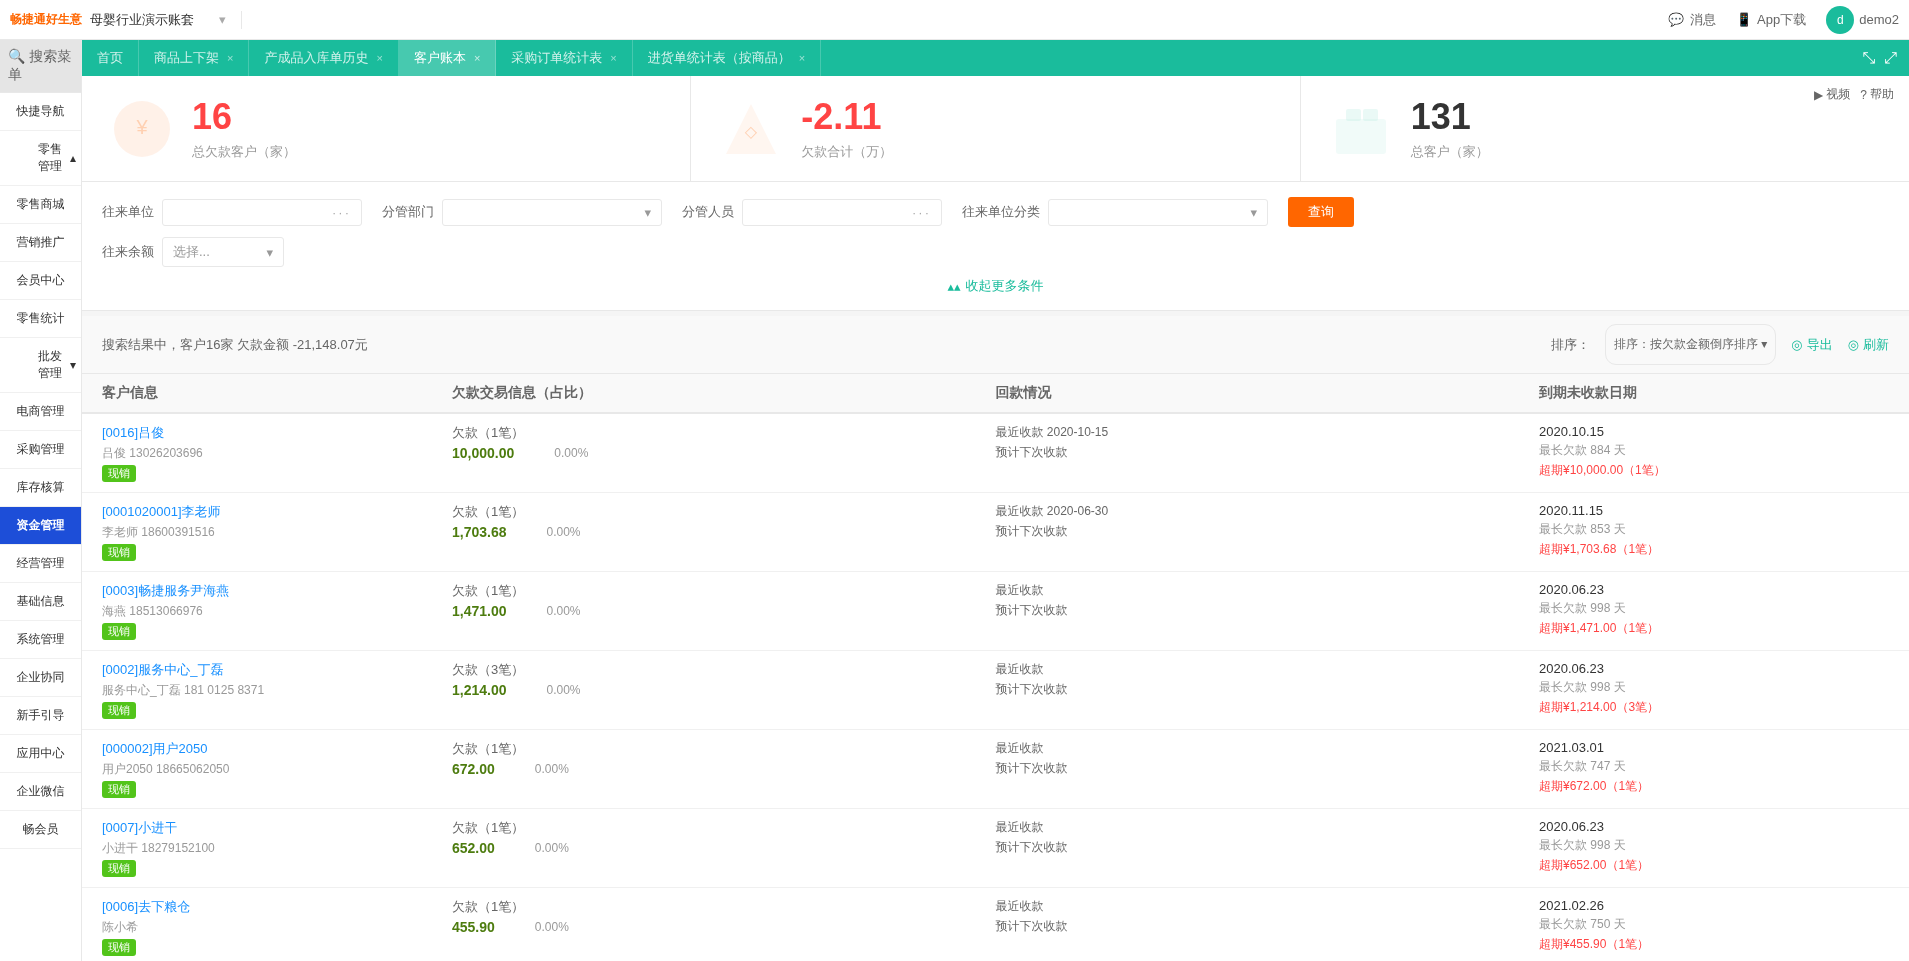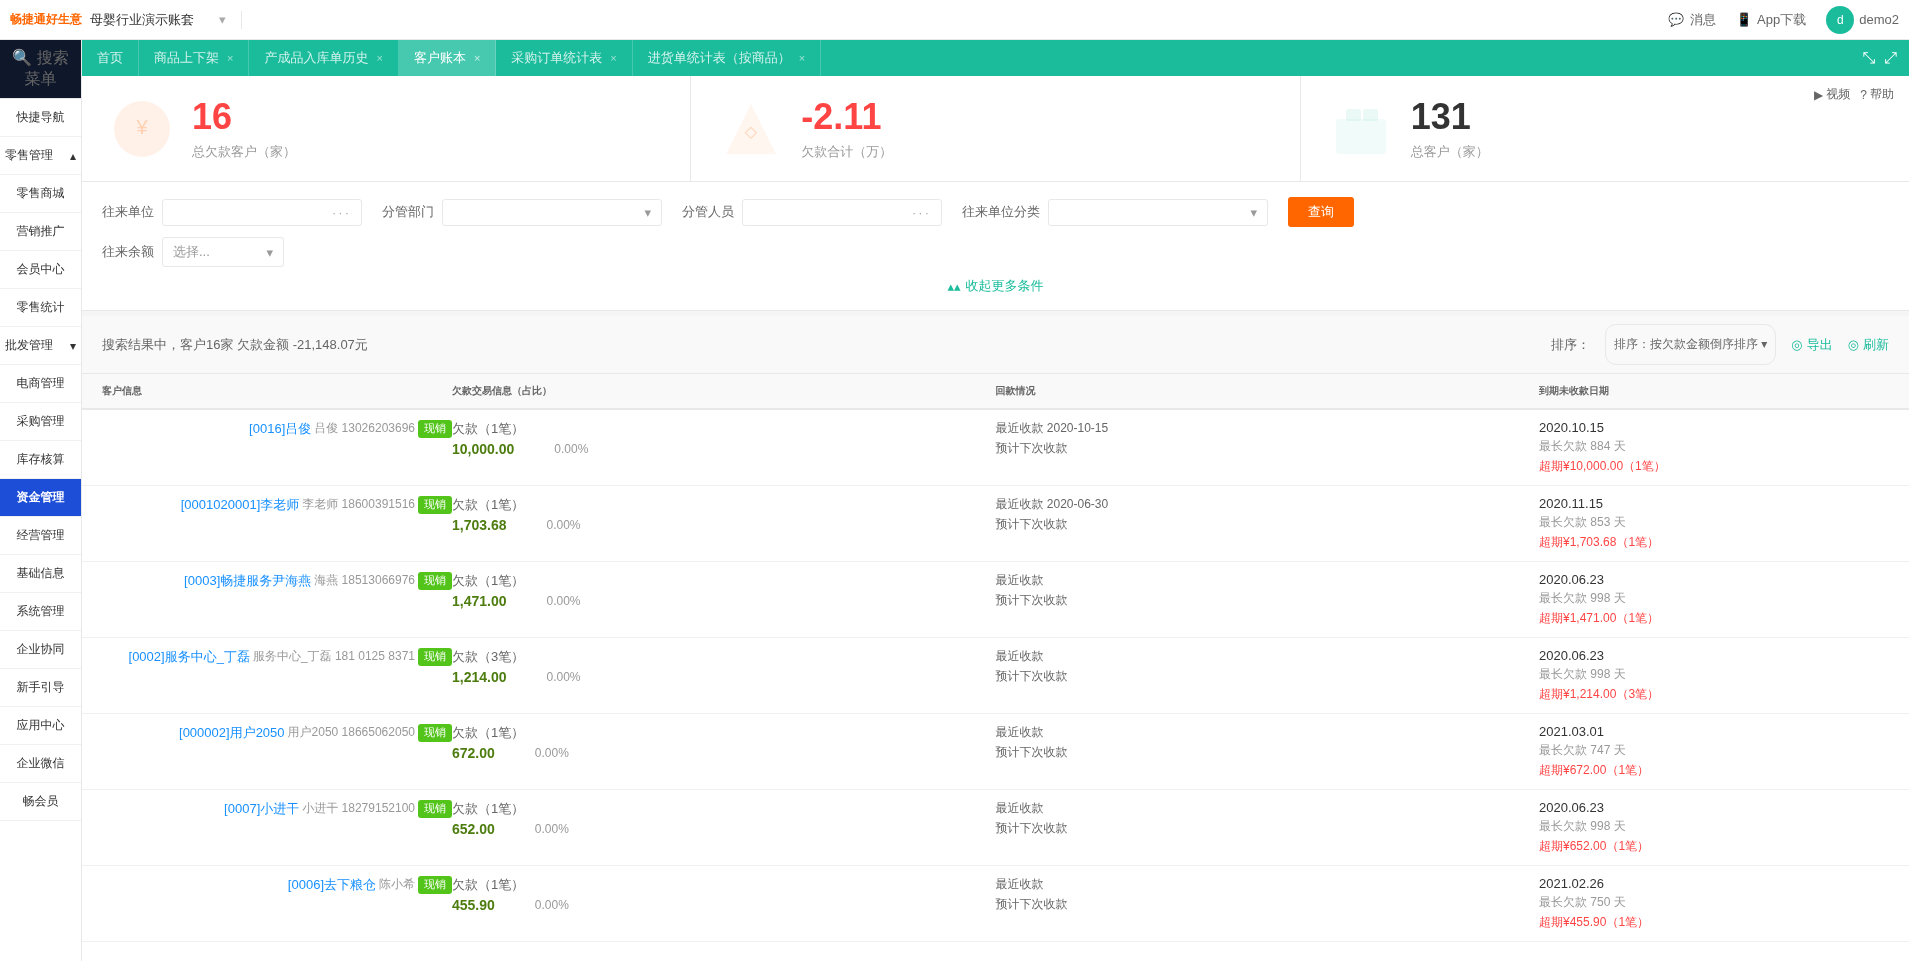--- a/index.html
+++ b/index.html
@@ -12,24 +12,24 @@
     .logo-text { color: #ff6600; font-size: 12px; font-weight: bold; }
     .store-selector { display: flex; align-items: center; font-size: 13px; color: #333; border-right: 1px solid #e8e8e8; padding-right: 15px; margin-right: 10px; gap: 20px; }
     .top-right { margin-left: auto; display: flex; align-items: center; gap: 20px; }
     .top-right-item { display: flex; align-items: center; gap: 5px; color: #666; font-size: 13px; cursor: pointer; }
 
     
     .main-layout { display: flex; flex: 1; overflow: hidden; }
 
     
     .sidebar { width: 82px; background: #fff; border-right: 1px solid #e8e8e8; display: flex; flex-direction: column; overflow-y: auto; }
-    .sidebar-search { padding: 8px; background: #0f172a; border-bottom: 1px solid #e8e8e8; text-align: center; font-size: 16px; color: #666; cursor: pointer; }
+    .sidebar-search { padding: 8px; background: #e5e5e5; border-bottom: 1px solid #e8e8e8; text-align: left; font-size: 14px; color: #666; cursor: pointer; }
     .sidebar-item { padding: 10px 5px; text-align: center; font-size: 12px; color: #333; cursor: pointer; border-bottom: 1px solid #f0f0f0; }
     .sidebar-item.active { background: #1d4ed8; color: #fff; font-weight: bold; }
-    .sidebar-item.has-arrow { display: flex; align-items: center; justify-content: space-between; gap: 3px; }
+    .sidebar-item.has-arrow { display: flex; align-items: center; justify-content: space-between; gap: 3px; padding-left: 33px; }
 
     
     .content-area { flex: 1; display: flex; flex-direction: column; overflow: hidden; }
 
     
     .tabs-bar { background: #1abc9c; display: flex; align-items: center; height: 36px; }
     .tab-item { display: flex; align-items: center; padding: 0 15px; height: 36px; color: rgba(255,255,255,0.8); font-size: 13px; cursor: pointer; border-right: 1px solid rgba(255,255,255,0.2); white-space: nowrap; }
     .tab-item.active { background: rgba(255,255,255,0.2); color: #fff; }
     .tab-item .close-btn { margin-left: 8px; font-size: 11px; opacity: 0.7; }
     .tabs-right { margin-left: auto; display: flex; align-items: center; padding-right: 10px; gap: 5px; }
@@ -61,23 +61,23 @@
     .search-btn { background: #ff6600; color: #fff; border: none; border-radius: 3px; padding: 6px 20px; font-size: 13px; cursor: pointer; }
     .collapse-btn { display: flex; align-items: center; justify-content: center; gap: 5px; color: #1abc9c; font-size: 13px; cursor: pointer; margin-top: 5px; }
 
     
     .result-bar { display: flex; align-items: center; justify-content: space-between; padding: 8px 20px; background: #f9f9f9; border-bottom: 1px solid #e8e8e8; font-size: 13px; color: #666; }
     .result-right { display: flex; align-items: center; gap: 15px; }
     .result-right-btn { display: flex; align-items: center; gap: 4px; color: #1abc9c; cursor: pointer; font-size: 13px; }
 
     
     .table-container { background: #fff; margin: 0; }
-    .table-header { display: grid; grid-template-columns: 350px 1fr 1fr 350px; background: #f9f9f9; border-bottom: 2px solid #e8e8e8; padding: 10px 20px; font-weight: bold; color: #666; font-size: 10px; font-family: Liberation Mono, monospace; }
+    .table-header { display: grid; grid-template-columns: 350px 1fr 1fr 350px; background: #f9f9f9; border-bottom: 2px solid #e8e8e8; padding: 10px 20px; font-weight: bold; color: #666; font-size: 14px; font-family: Liberation Mono, monospace; }
     .table-row { display: grid; grid-template-columns: 350px 1fr 1fr 350px; border-bottom: 1px solid #f0f0f0; padding: 10px 20px; align-items: start; }
-    .customer-info { display: flex; flex-direction: row; gap: 3px; justify-content: flex-end; }
+    .customer-info { display: flex; flex-direction: column; gap: 3px; }
     .customer-name { color: #1890ff; font-size: 13px; cursor: pointer; }
     .customer-phone { color: #999; font-size: 12px; }
     .customer-tag { background: #52c41a; color: #fff; font-size: 11px; padding: 1px 6px; border-radius: 3px; display: inline-block; width: fit-content; }
     .debt-info { display: flex; flex-direction: column; gap: 3px; }
     .debt-count { color: #666; font-size: 13px; }
     .debt-amount { color: #4d7c0f; font-size: 14px; font-weight: bold; }
     .debt-percent { color: #999; font-size: 12px; margin-left: 20px; }
     .debt-row { display: flex; align-items: center; gap: 20px; }
     .collection-info { display: flex; flex-direction: column; gap: 3px; color: #666; font-size: 12px; }
     .overdue-info { display: flex; flex-direction: column; gap: 3px; }

